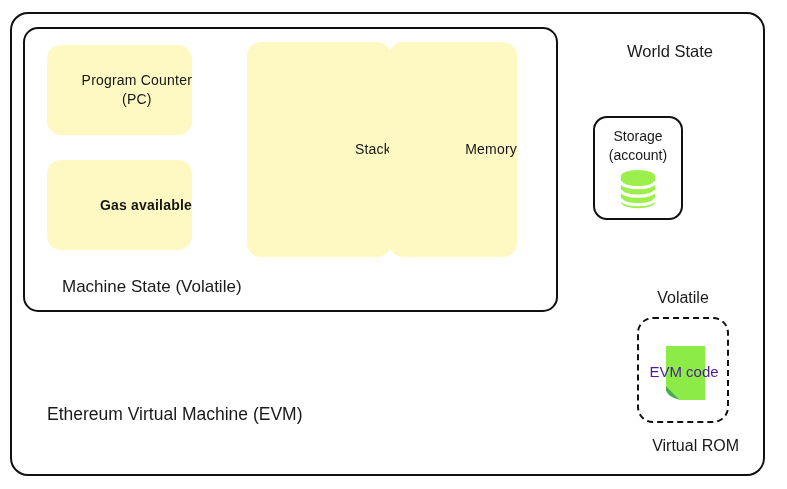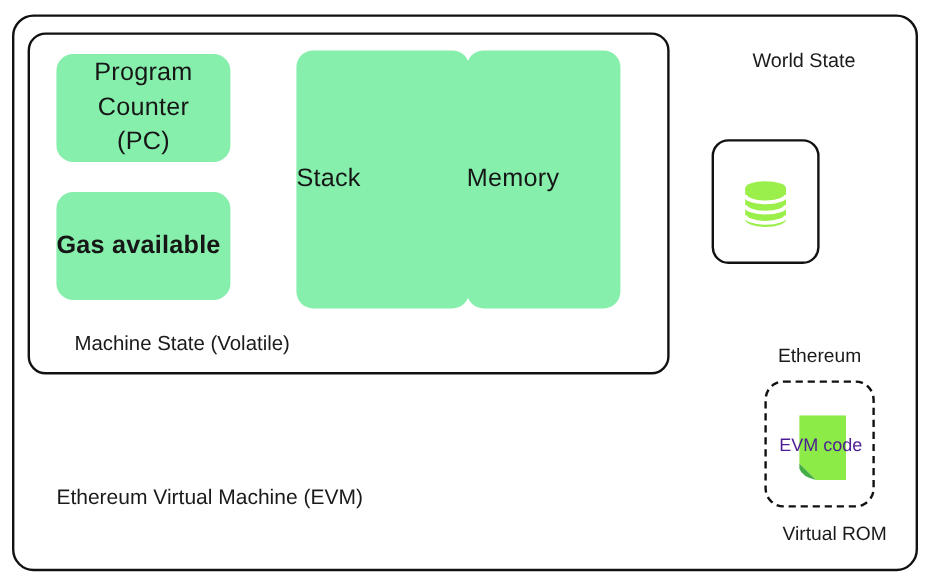--- a/index.html
+++ b/index.html
@@ -16,25 +16,25 @@
     left: 10px; top: 12px; width: 755px; height: 464px;
     border: 2.5px solid #111; border-radius: 18px;
     background: #fff;
   }
   .inner-box {
     left: 23px; top: 27px; width: 535px; height: 285px;
     border: 2.5px solid #111; border-radius: 15px;
     background: #fff;
   }
   .green-box {
-    background: #86efac;
+    background: #fef9c3;
     border-radius: 14px;
-    display: flex; align-items: center; justify-content: flex-start;
+    display: flex; align-items: center; justify-content: flex-end;
     text-align: center;
-    font-size: 21px; line-height: 1.35; color: #161616;
+    font-size: 14px; line-height: 1.35; color: #161616;
     letter-spacing: 0.2px;
   }
   .pc-box     { left: 47px;  top: 45px;  width: 145px; height: 90px; }
   .gas-box    { left: 47px;  top: 160px; width: 145px; height: 90px; font-weight: bold; }
   .stack-box  { left: 247px; top: 42px;  width: 144px; height: 215px; }
   .memory-box { left: 389px; top: 42px;  width: 128px; height: 215px; }
 
   .machine-state-label { left: 62px; top: 277px; font-size: 17px; }
   .evm-title           { left: 47px; top: 404px; font-size: 17.5px; }
 
@@ -99,32 +99,36 @@
 
 <div class="abs machine-state-label">Machine State (Volatile)</div>
 
 <div class="abs evm-title">Ethereum Virtual Machine (EVM)</div>
 
 <div class="abs world-state-label">
   <span>World State</span>
 </div>
 
 <div class="abs storage-box">
+  <div class="txt">
+    <span>Storage</span>
+    <span>(account)</span>
+  </div>
   <span class="icon">
     <svg width="38" height="41" viewBox="0 0 38 41" xmlns="http://www.w3.org/2000/svg">
       <path d="M2 8 V34 a17 6.2 0 0 0 34 0 V8 Z" fill="#9bef4b"></path>
       <ellipse cx="19" cy="8" rx="17" ry="6" fill="#9bef4b"></ellipse>
       <path d="M2 13.5 a17 6.2 0 0 0 34 0" stroke="#ffffff" stroke-width="3.2" fill="none"></path>
       <path d="M2 22 a17 6.2 0 0 0 34 0" stroke="#ffffff" stroke-width="3.2" fill="none"></path>
       <path d="M2 30.5 a17 6.2 0 0 0 34 0" stroke="#ffffff" stroke-width="3.2" fill="none"></path>
     </svg>
   </span>
 </div>
 
-<div class="abs immutable-label">Ethereum</div>
+<div class="abs immutable-label">Volatile</div>
 
 <div class="abs dashed-box">
   <span class="note-icon">
     <svg width="39" height="54" viewBox="0 0 39 54" xmlns="http://www.w3.org/2000/svg">
       <path d="M0 0 H39 V54 H14 L0 40 Z" fill="#8deb48"></path>
       <path d="M0 40 L14 54 Q2.5 51.5 0 44.5 Z" fill="#45ae44"></path>
     </svg>
   </span>
   <div class="evm-code-label">EVM code</div>
 </div>

